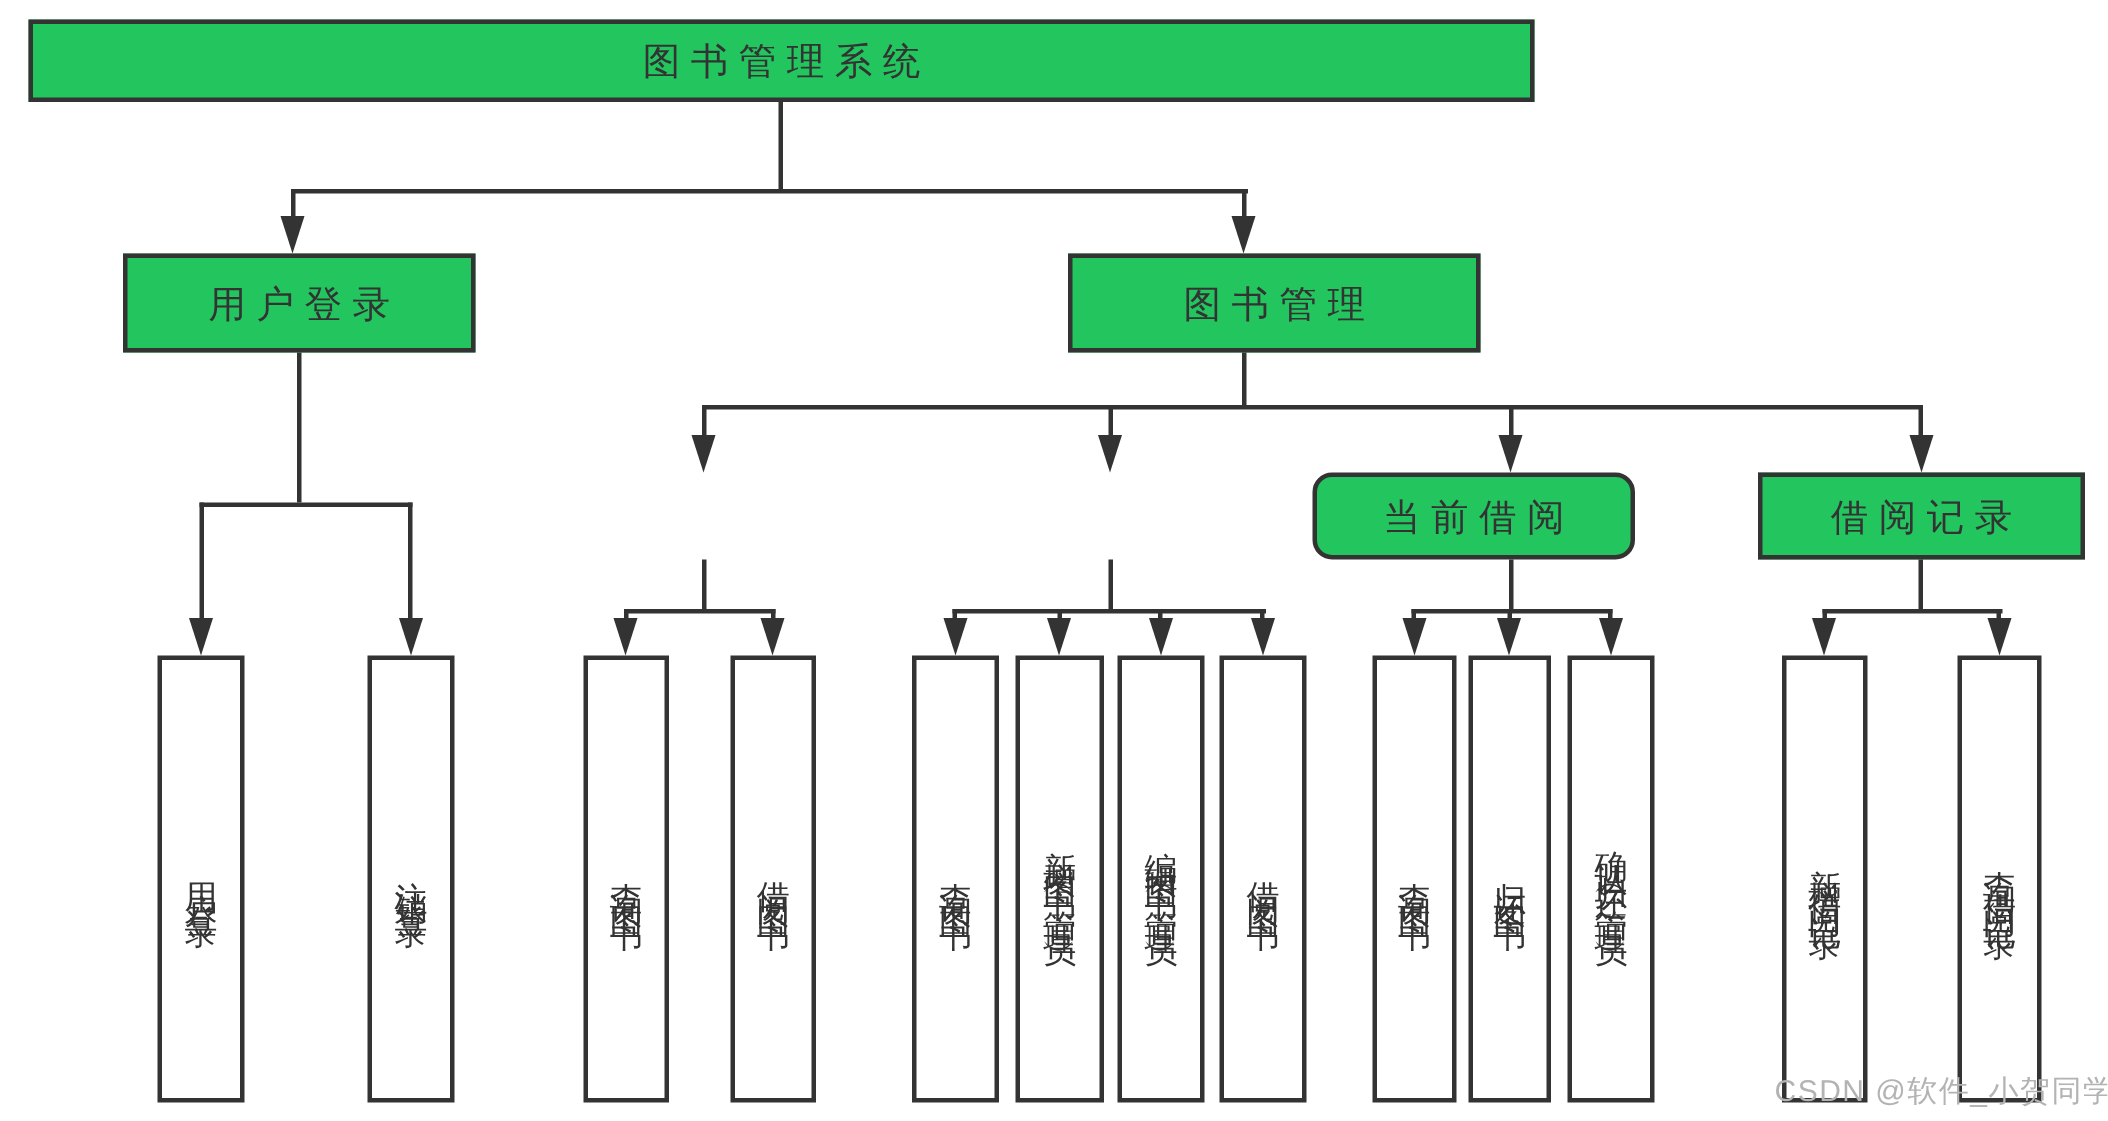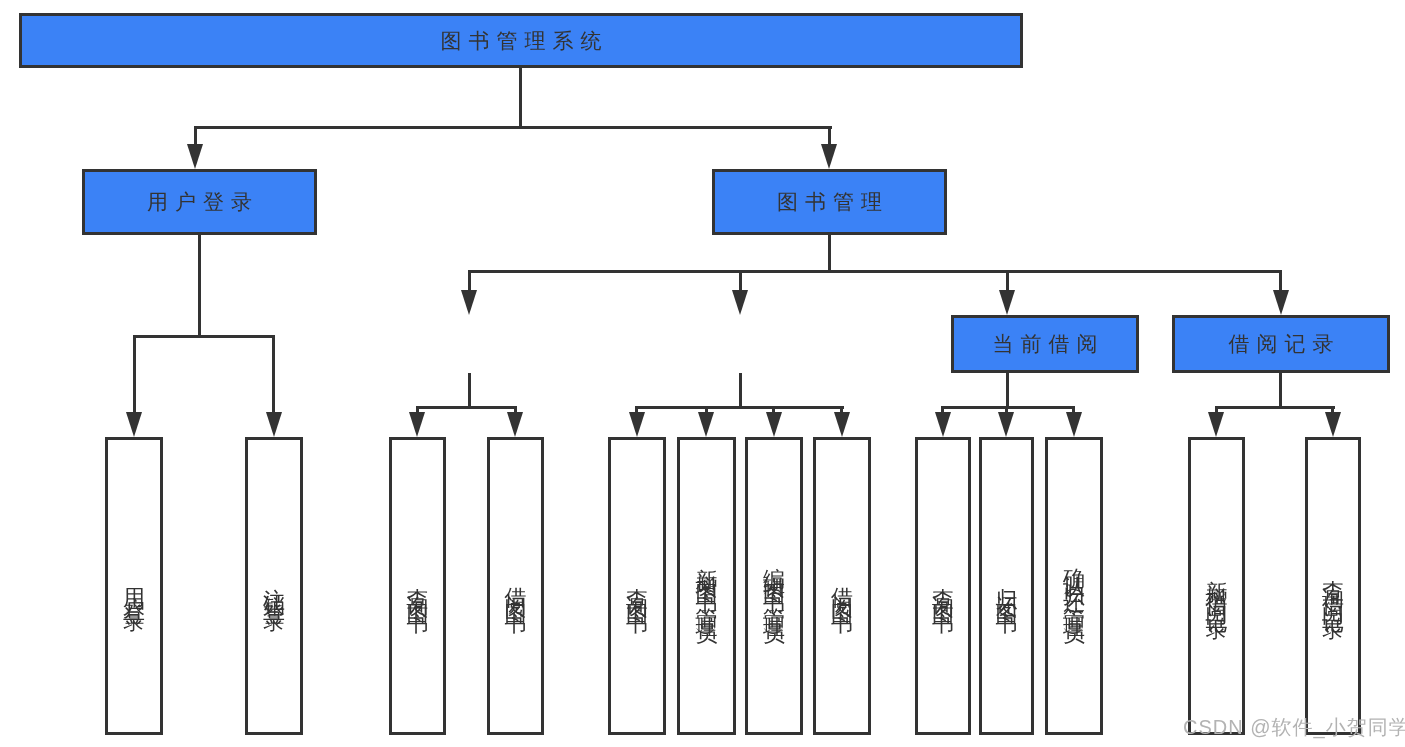--- a/index.html
+++ b/index.html
@@ -10,25 +10,25 @@
     background: #ffffff;
     font-family: "Liberation Sans", "DejaVu Sans", sans-serif;
     color: #333333;
     overflow: hidden;
   }
   
   .box {
     position: absolute;
     box-sizing: border-box;
     border: 3px solid #333333;
-    background: #3b82f6;
+    background: #22c55e;
     display: flex;
     align-items: center;
     justify-content: center;
-    font-size: 21px;
+    font-size: 25px;
     letter-spacing: 7px;
     text-indent: 7px;
     white-space: nowrap;
   }
   
   .vbox {
     position: absolute;
     box-sizing: border-box;
     border: 3px solid #333333;
     background: #ffffff;
@@ -69,23 +69,23 @@
   }
 </style>
 </head>
 <body>
 
 <div class="canvas">
 
   <div class="box" style="left:19px; top:13px; width:1004px; height:55px;">图书管理系统</div>
 
   <div class="box" style="left:82px; top:169px; width:235px; height:66px;">用户登录</div>
-  <div class="box" style="left:712px; top:169px; width:235px; height:66px;">图书管理</div>
+  <div class="box" style="left:712px; top:169px; width:275px; height:66px;">图书管理</div>
 
-  <div class="box" style="left:951px; top:315px; width:188px; height:58px;">当前借阅</div>
+  <div class="box" style="left:875px; top:315px; width:215px; height:58px;border-radius:13px;">当前借阅</div>
   <div class="box" style="left:1172px; top:315px; width:218px; height:58px;">借阅记录</div>
 
   <div class="vbox" style="left:105px; width:58px;">
     <span>用户登录</span>
     </div>
   <div class="vbox" style="left:245px; width:58px;">
     <span>注销登录</span>
     </div>
   <div class="vbox" style="left:389px; width:57px;">
     <span>查询图书</span>

